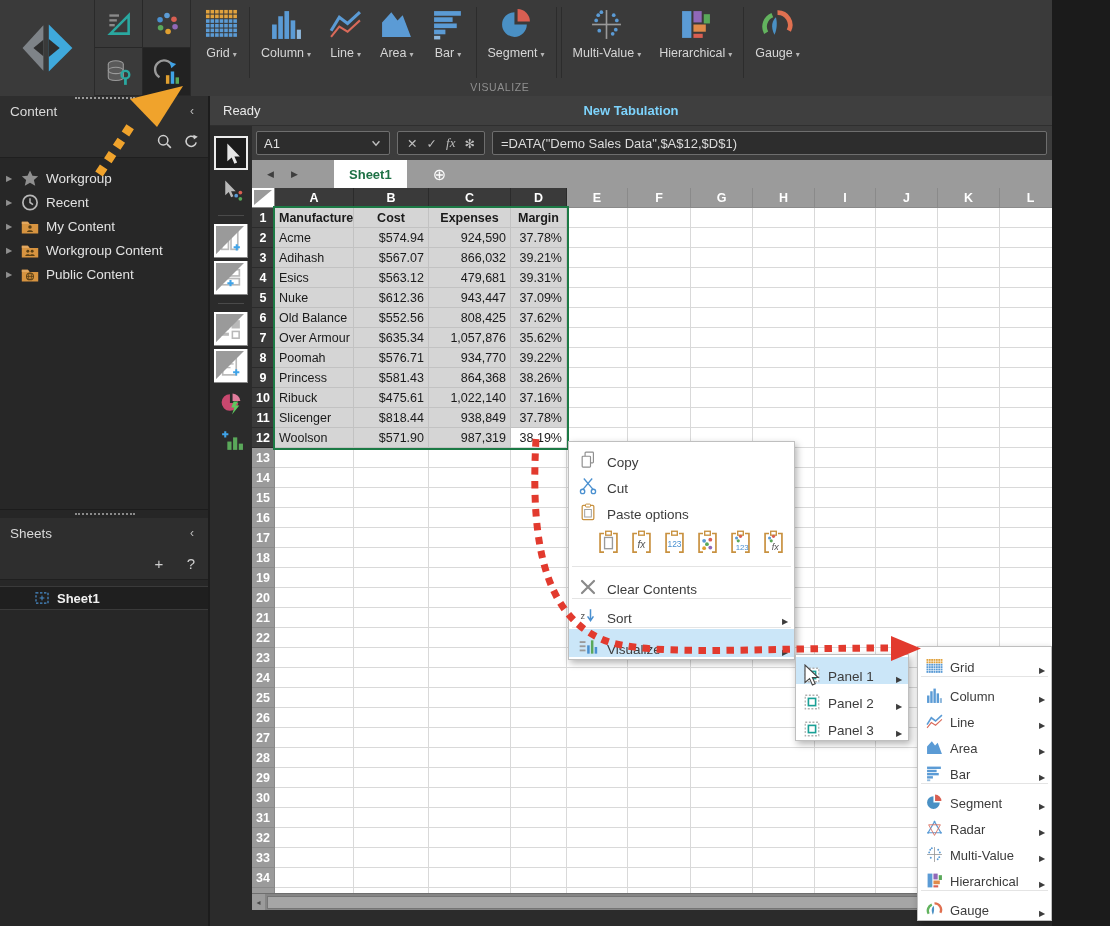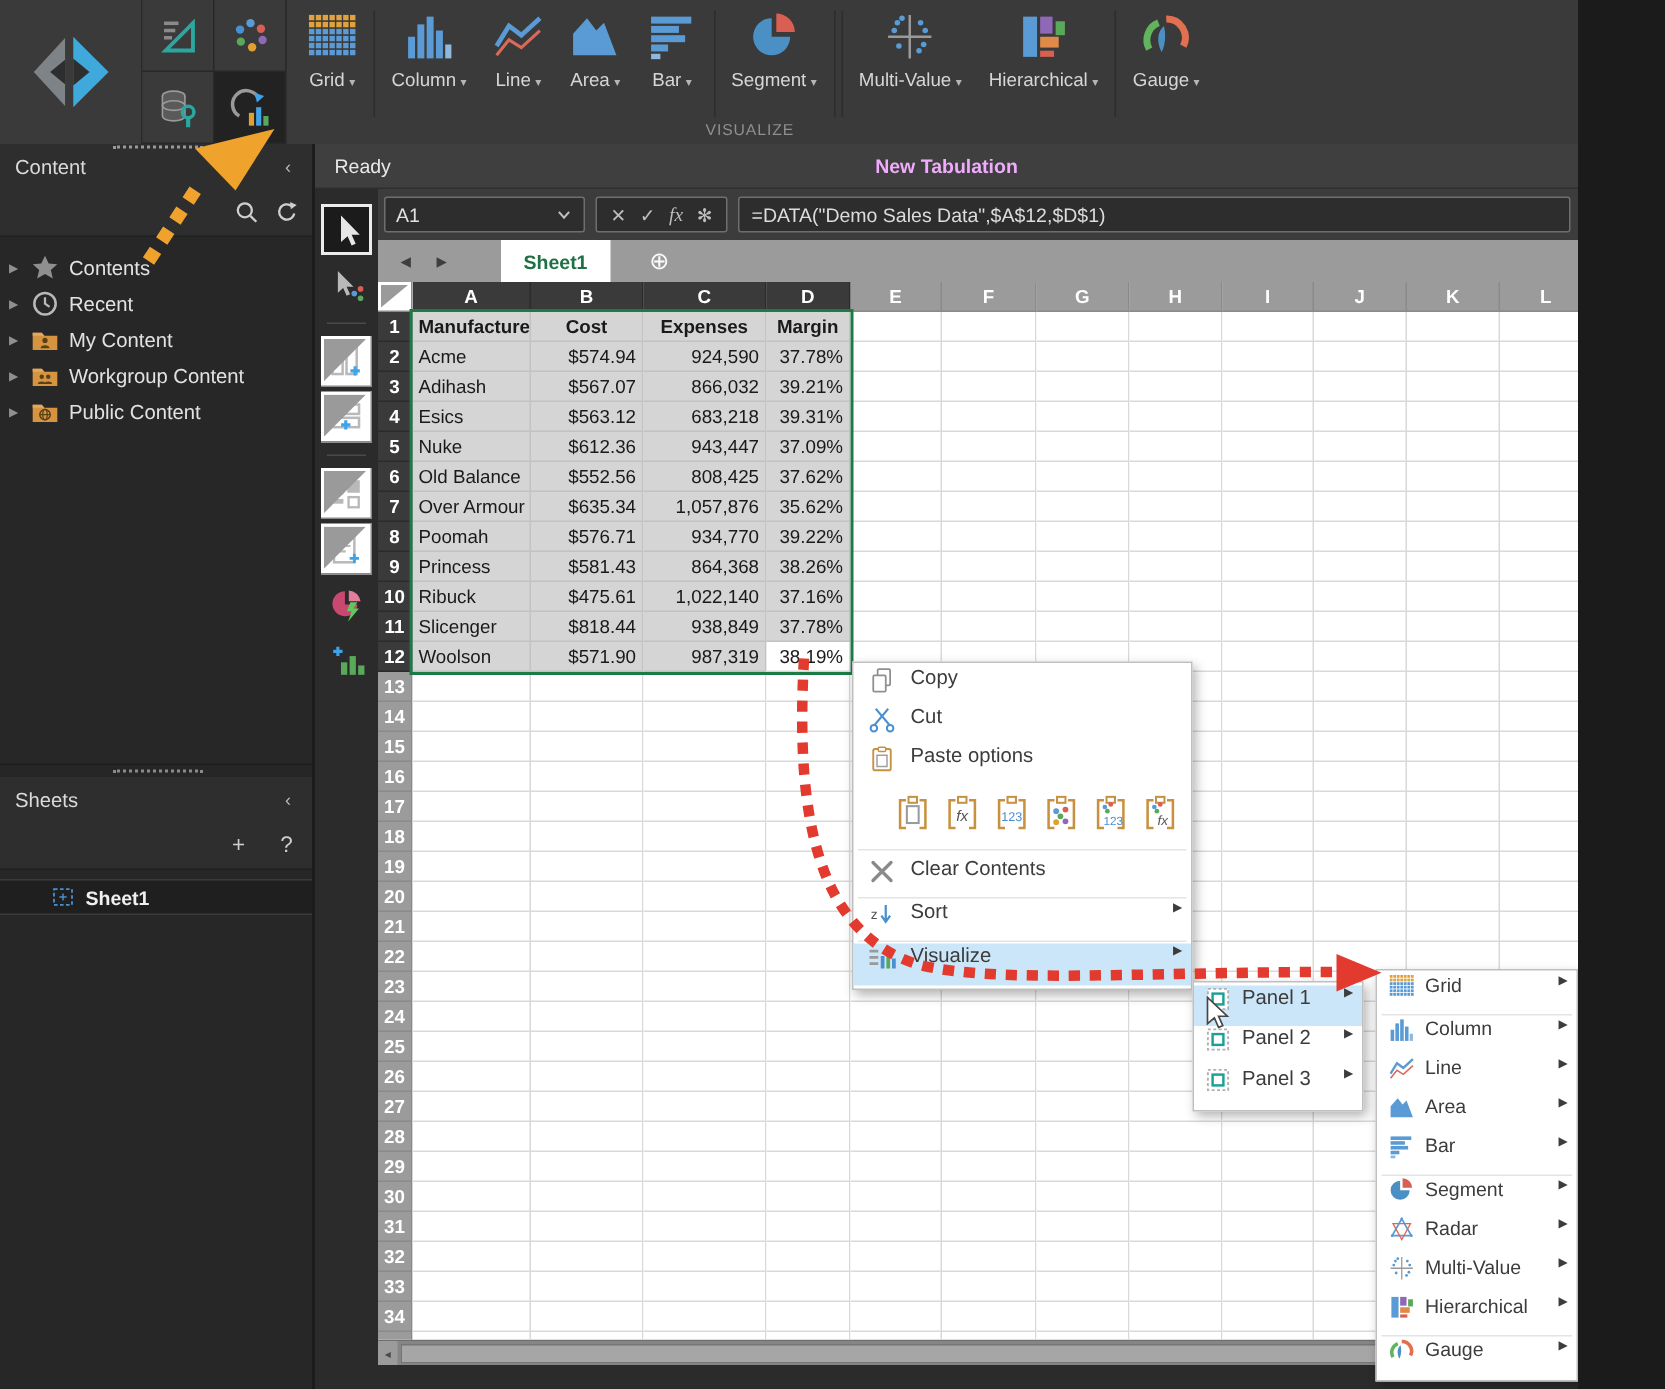--- a/index.html
+++ b/index.html
@@ -44,21 +44,21 @@
   .sheets-panel{flex:1}
   .sheets-tools{gap:14px}
   .stool{color:#cfcfcf;font-size:15px;width:18px;text-align:center}
   .slist{flex:1;background:#272727}
   .sitem{height:24px;margin-top:6px;display:flex;align-items:center;padding-left:34px;background:#1f1f1f;border-top:1px solid #3a3a3a;border-bottom:1px solid #3a3a3a;color:#f0f0f0;font-weight:bold;font-size:13px}
   .sitem .ic{width:16px;height:16px;margin-right:7px}
 
   .rightcol{flex:1;display:flex;flex-direction:column;min-width:0}
   .statusbar{height:30px;background:#3f3f3f;display:flex;align-items:center;position:relative;color:#e8e8e8;font-size:13px;border-bottom:1px solid #2f2f2f}
   .status-left{margin-left:13px;position:relative;z-index:1}
-  .doctitle{position:absolute;left:0;right:0;text-align:center;font-weight:600;color:#f0abfc}
+  .doctitle{position:absolute;left:0;right:0;text-align:center;font-weight:600;color:#7dd3fc}
   .workrow{flex:1;display:flex;min-height:0}
   .toolstrip{width:42px;background:#2b2b2b;padding-top:7px;flex:none}
   .tbtn{width:34px;height:34px;margin:3px auto;display:flex;align-items:center;justify-content:center;position:relative}
   .tbtn .ic{width:25px;height:25px}
   .tbtn.active{background:#1b1b1b;outline:2px solid #ececec;outline-offset:-2px}
   .tbtn.corner::after{content:"";position:absolute;right:3px;bottom:3px;border-left:5px solid transparent;border-bottom:5px solid #8a8a8a}
   .tsep{width:26px;margin:8px auto;border-top:1px solid #4a4a4a}
 
   
   .spread{flex:1;display:flex;flex-direction:column;background:#9b9b9b;min-width:0}
@@ -92,21 +92,21 @@
   .hscroll{height:17px;background:#858585;display:flex;align-items:center;border-top:1px solid #6e6e6e}
   .harr{width:13px;height:16px;background:#9b9b9b;color:#4a4a4a;font-size:8px;display:flex;align-items:center;justify-content:center}
   .hthumb{flex:1;height:13px;margin:0 6px 0 2px;background:#a6a6a6;border:1px solid #757575}
   .bstrip{flex:1;background:#2b2b2b}
 
   
   .menu{position:absolute;background:#fff;border:1px solid #bfbfbf;box-shadow:2px 3px 7px rgba(0,0,0,.3);font-size:13.5px;color:#3c3c3c;z-index:50;padding:2px 0}
   .ctx{left:568px;top:441px;width:227px}
   .panelmenu{left:795px;top:654px;width:114px;z-index:52}
   .chartmenu{left:917px;top:646px;width:135px;z-index:53}
-  .mi{display:flex;align-items:flex-start;height:26px}
+  .mi{display:flex;align-items:flex-end;height:26px}
   .mi.hl{background:#cbe6f8}
   .mic{width:38px;display:flex;justify-content:center;flex:none}
   .mic .ic{width:20px;height:20px}
   .mlbl{flex:1}
   .marr{width:18px;font-size:8px;color:#3c3c3c;text-align:center}
   .mi.tall{height:28px}
   .msep{border-top:1px solid #e4e4e4;margin:1px 3px}
   .msep.lg{margin:4px 3px}
   .pasterow{height:40px;display:flex;align-items:center;padding-left:26px;gap:6px}
   .pasterow .ic{width:27px;height:27px}
@@ -354,21 +354,21 @@
                 <polygon points="12.2,2 17.4,4.3 12.8,7.6" fill="#cfcfcf"></polygon>
               </svg>
             </span>
           </div>
         <div class="tree" id="content-tree">
             <div class="titem">
               <span class="texp">▶</span>
               <span class="ticon"><svg viewBox="0 0 20 20">
                   <polygon points="10,1.5 12.6,7 18.6,7.6 14.1,11.6 15.5,17.6 10,14.4 4.5,17.6 5.9,11.6 1.4,7.6 7.4,7" fill="#8f8f8f"></polygon>
                 </svg></span>
-              <span>Contents</span>
+              <span>Workgroup</span>
             </div>
             <div class="titem">
               <span class="texp">▶</span>
               <span class="ticon"><svg viewBox="0 0 20 20">
                   <circle cx="10" cy="10" r="7.5" fill="none" stroke="#b8b8b8" stroke-width="1.8"></circle>
                   <path d="M10,5.5 V10 L13.2,12.2" fill="none" stroke="#b8b8b8" stroke-width="1.6"></path>
                 </svg></span>
               <span>Recent</span>
             </div>
             <div class="titem">
@@ -598,21 +598,21 @@
                 <div class="cell ar"></div>
                 <div class="cell ar"></div>
                 <div class="cell ar"></div>
                 <div class="cell ar"></div>
                 <div class="cell ar"></div>
                 <div class="cell ar"></div>
                 <div class="cell ar"></div>
                 <div class="rh hsel">4</div>
                 <div class="cell al insel">Esics</div>
                 <div class="cell ar insel">$563.12</div>
-                <div class="cell ar insel">683,218</div>
+                <div class="cell ar insel">479,681</div>
                 <div class="cell ar insel">39.31%</div>
                 <div class="cell ar"></div>
                 <div class="cell ar"></div>
                 <div class="cell ar"></div>
                 <div class="cell ar"></div>
                 <div class="cell ar"></div>
                 <div class="cell ar"></div>
                 <div class="cell ar"></div>
                 <div class="cell ar"></div>
                 <div class="cell ar"></div>

